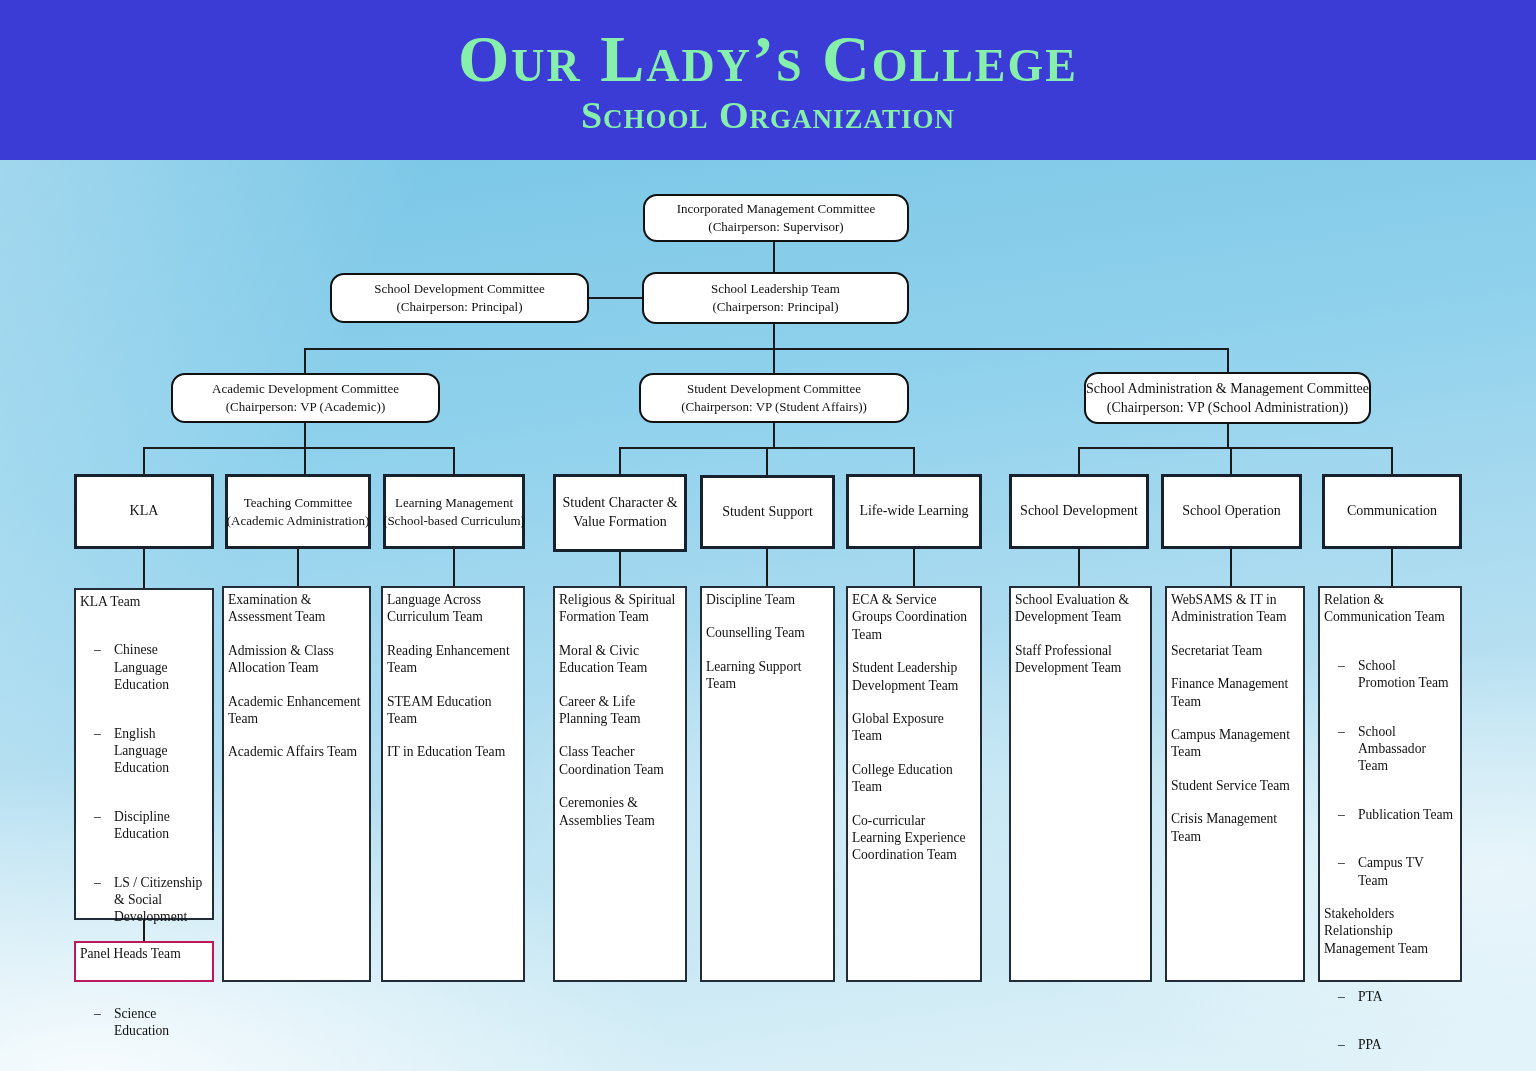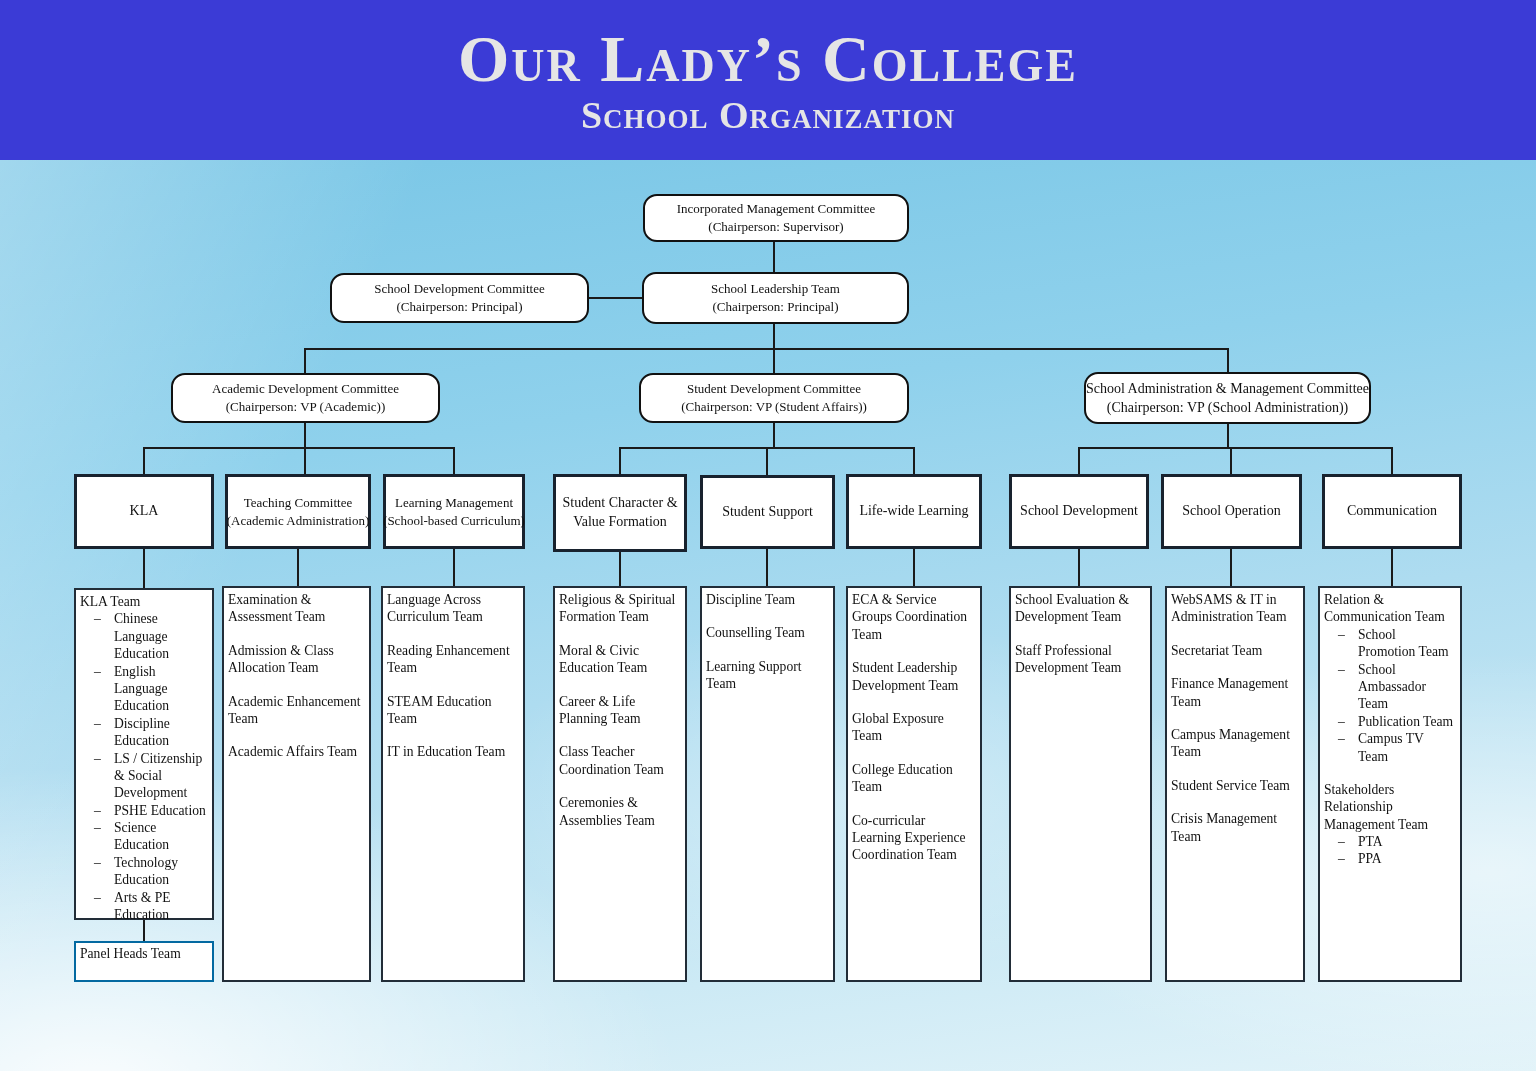--- a/index.html
+++ b/index.html
@@ -6,21 +6,21 @@
   body{
     width:1536px;height:1071px;overflow:hidden;position:relative;
     font-family:"Liberation Serif","DejaVu Serif",serif;color:#111;
   }
   
   .banner{
     position:absolute;left:0;top:0;width:1536px;height:160px;
     background:#3b3bd6;
     border-bottom:3px solid #2d2db4;
     display:flex;flex-direction:column;align-items:center;justify-content:center;
-    color:#e5e5e5;
+    color:#86efac;
   }
   .banner .title{
     font-variant-caps:small-caps;font-weight:bold;font-size:66px;line-height:1.0;
     letter-spacing:2px;margin-top:2px;
   }
   .banner .subtitle{
     font-variant-caps:small-caps;font-weight:bold;font-size:38px;line-height:1.05;
     letter-spacing:1px;margin-top:4px;
   }
   
@@ -54,27 +54,27 @@
     display:flex;flex-direction:column;align-items:center;justify-content:center;
     text-align:center;font-size:14px;line-height:1.35;padding:2px 2px;
   }
   .division.tight{font-size:13px;}
   .division .l1,.division .l2{white-space:nowrap;}
   .col{
     border:2px solid #222d38;
     padding:3px 4px;font-size:13.6px;line-height:1.28;
   }
   .smallbox{
-    border:2px solid #0369a1;
+    border:2px solid #be185d;
     padding:2px 4px;font-size:13.6px;line-height:1.28;
   }
   .team-block{margin:0 0 16px 0;}
   .team-block:last-child{margin-bottom:0;}
   ul.sub-list{list-style:none;margin:0;padding:0;}
-  ul.sub-list li{position:relative;padding-left:34px;}
+  ul.sub-list li{position:relative;padding-left:34px;margin-top:31px;}
   ul.sub-list li::before{content:"\2013";position:absolute;left:14px;}
 </style>
 </head>
 <body>
 
 <div class="banner">
   <div class="title">Our Lady’s College</div>
   <div class="subtitle">School Organization</div>
 </div>
 

